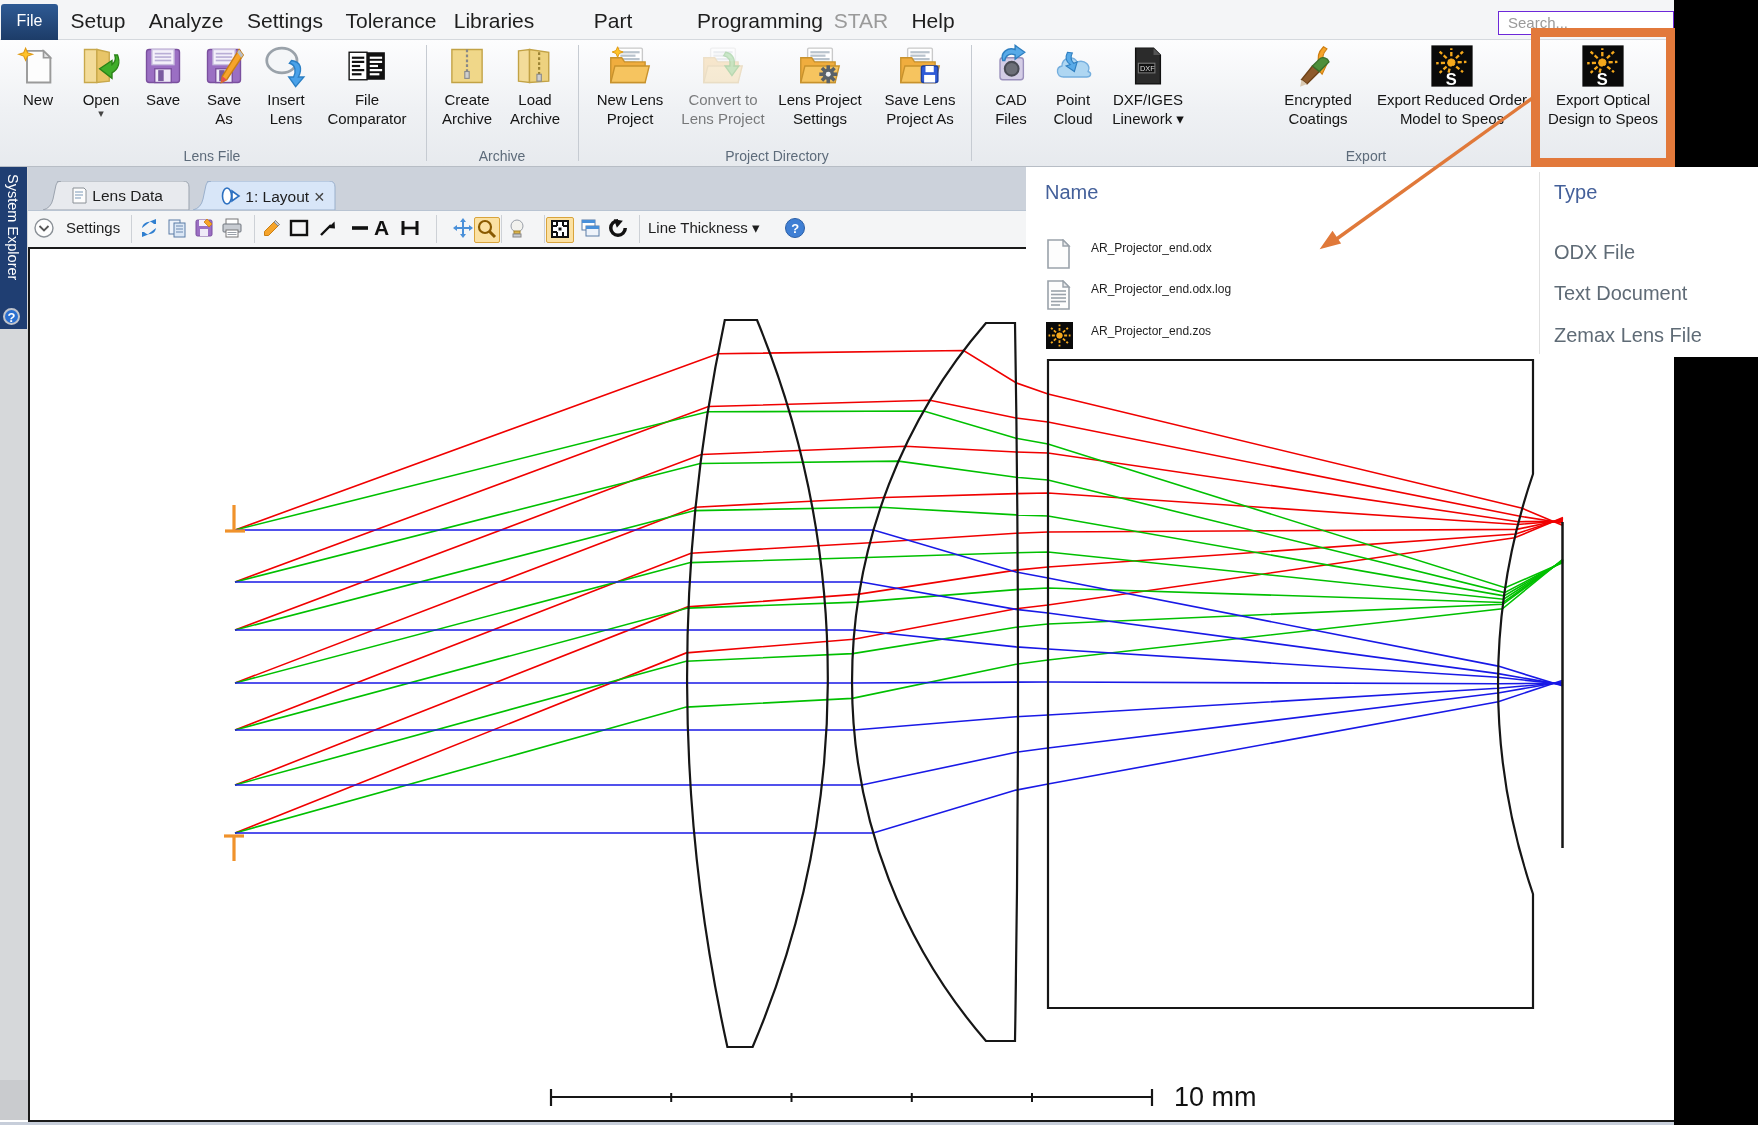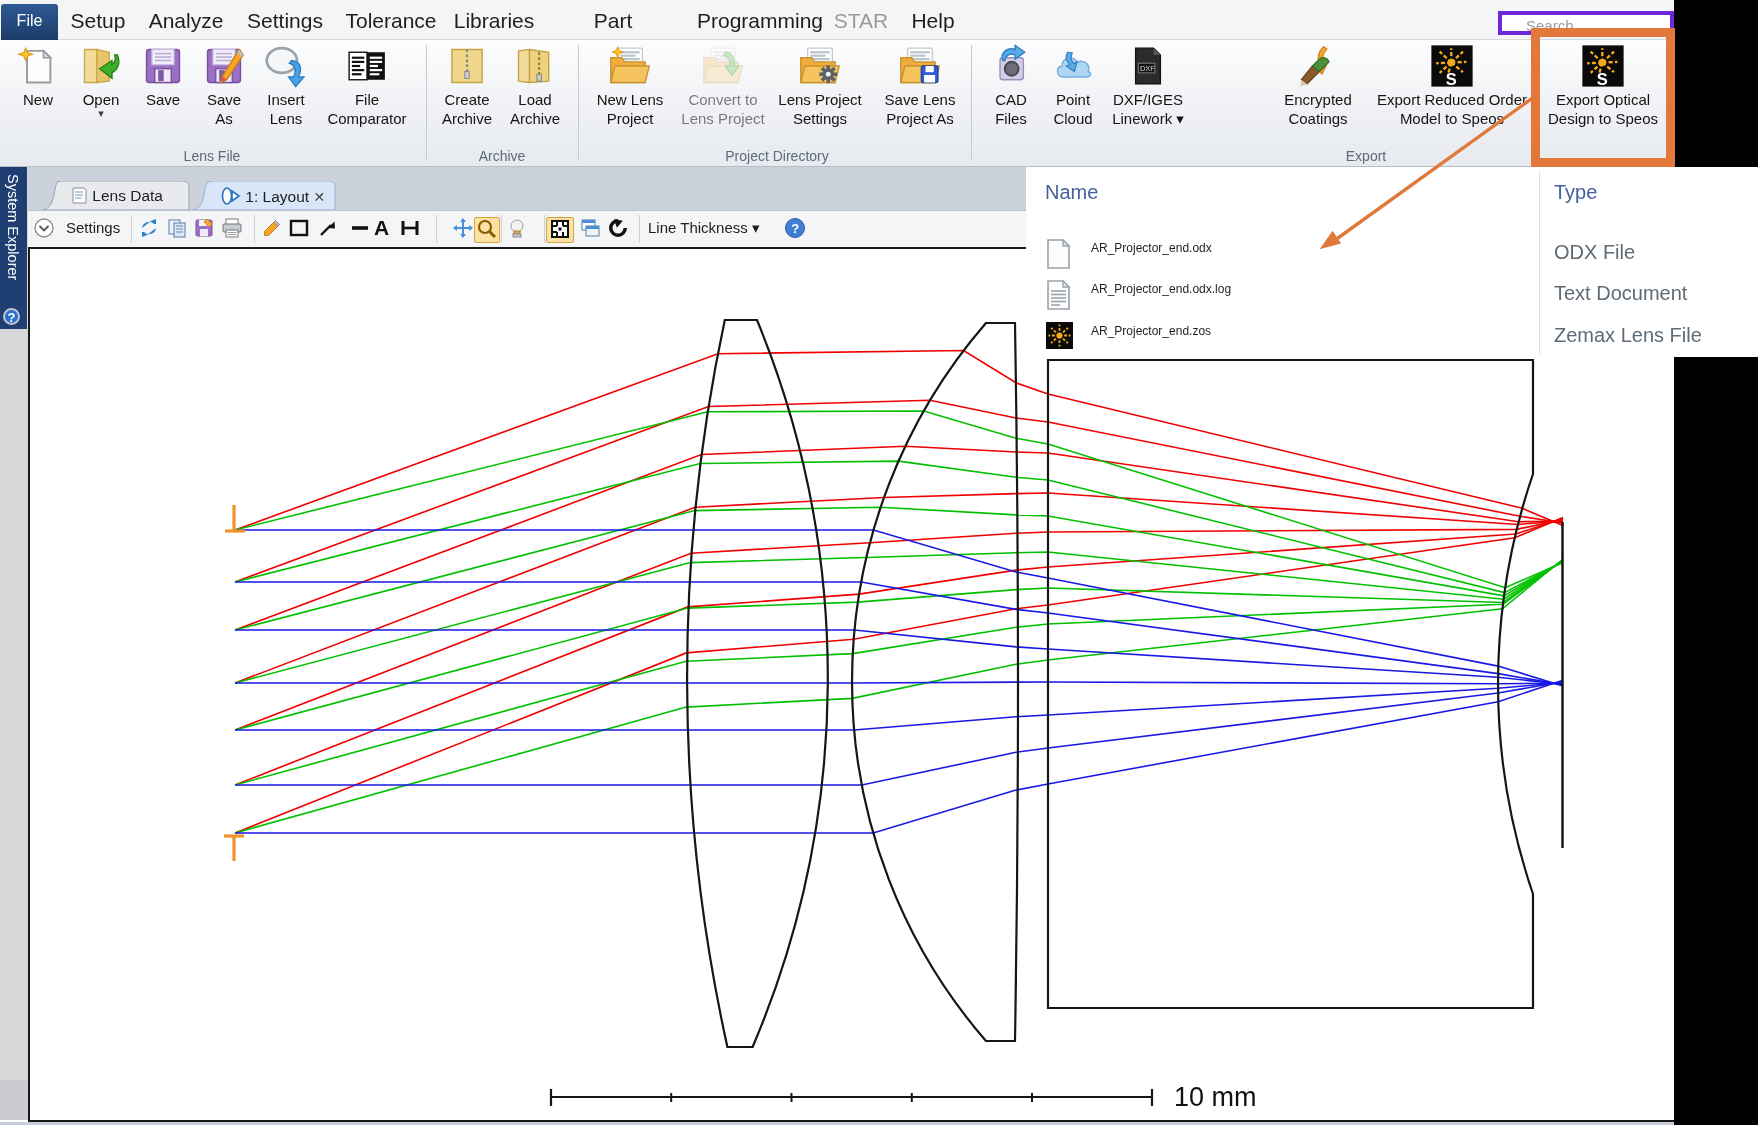--- a/index.html
+++ b/index.html
@@ -7,22 +7,22 @@
 
 #menubar { position:absolute; left:0; top:0; width:1674px; height:40px;
   background:#f4f5f7; border-bottom:1px solid #d5d9de; }
 .filetab { position:absolute; left:1px; top:4px; width:57px; height:36px;
   background:linear-gradient(#2e5a94,#1d3c68); color:#fff; font-size:16px;
   text-align:center; line-height:34px; border-radius:3px 3px 0 0; }
 .mitem { position:absolute; top:4px; height:36px; font-size:21px; color:#1e1e1e;
   text-align:center; line-height:34px; }
 .mitem.grey { color:#9a9a9a; }
 .searchbox { position:absolute; left:1498px; top:11px; width:176px; height:24px;
-  background:#fff; border:4px solid #6d28d9; color:#9a9a9a; font-size:15px;
-  padding:2px 0 0 24px; }
+  background:#fff; border:1px solid #6d28d9; color:#9a9a9a; font-size:15px;
+  padding:2px 0 0 9px; }
 
 #ribbon { position:absolute; left:0; top:40px; width:1674px; height:127px;
   background:linear-gradient(#fdfdfe,#eff1f4 55%,#e7eaee);
   border-bottom:1px solid #b7bdc5; }
 .rbtn { position:absolute; top:2px; height:120px; text-align:center; }
 .ricon { height:46px; padding-top:2px; }
 .rlab { font-size:15px; color:#141414; line-height:19px; margin-top:2px; }
 .ddarr { font-size:11px; color:#444; line-height:8px; }
 .rsep { position:absolute; top:5px; height:116px; width:1px; background:#c6cbd2; }
 .rgrp { position:absolute; top:108px; text-align:center; font-size:14px; color:#5d6b7a; }

